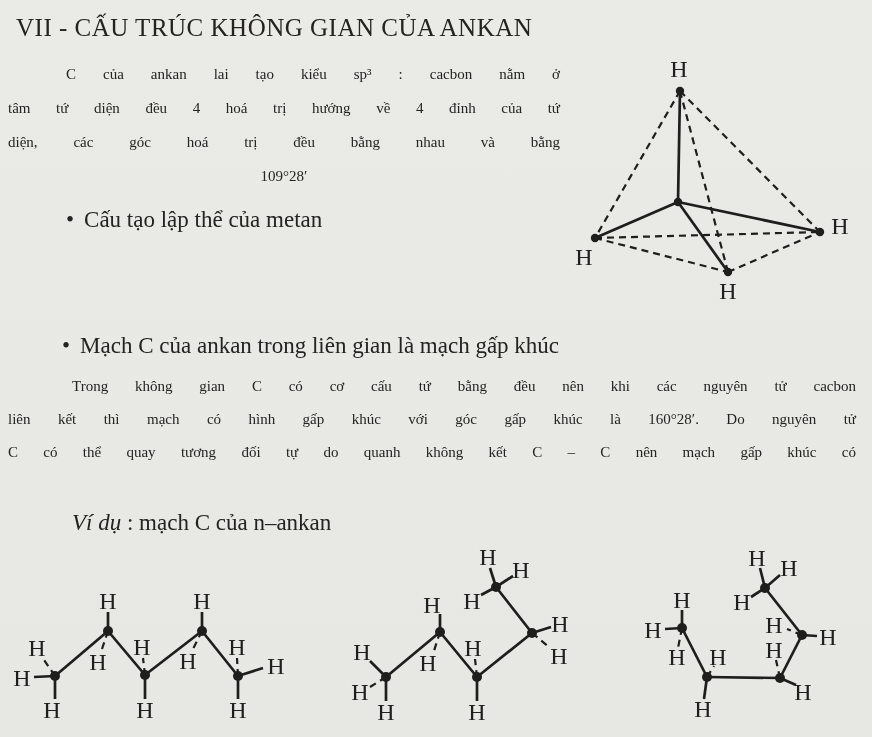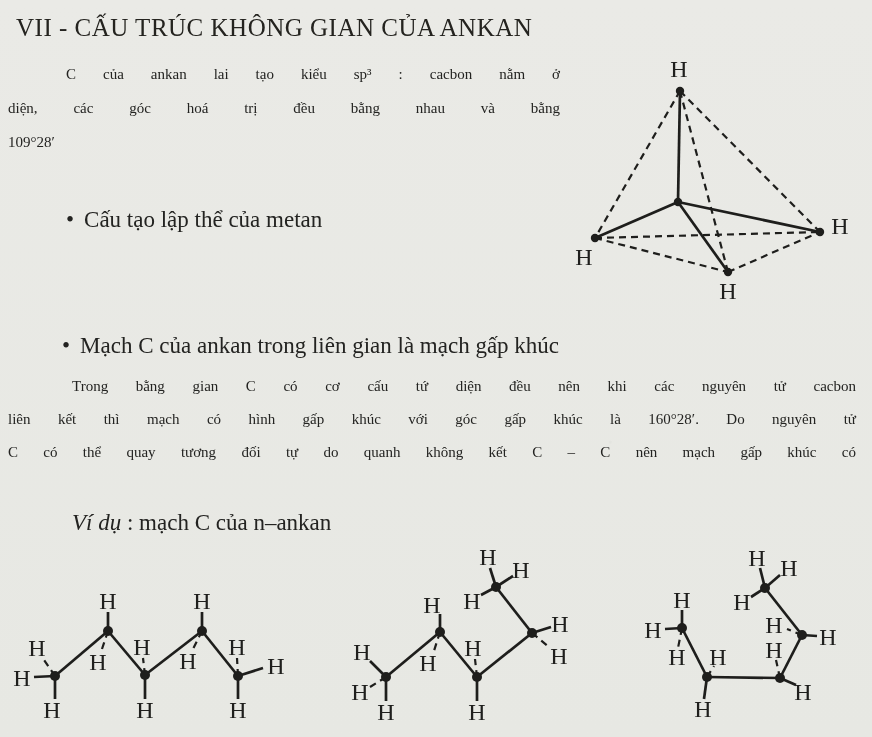--- a/index.html
+++ b/index.html
@@ -15,21 +15,21 @@
     font-family:"Liberation Serif","DejaVu Serif",serif;
     overflow:hidden;
   }
   .heading{
     position:absolute;left:16px;top:14px;width:700px;
     font-size:25px;font-weight:normal;letter-spacing:.5px;
     margin:0;color:#24231f;
   }
   .para{position:absolute;font-size:15px;line-height:34px;color:#232321;}
   .para .jline{text-align:justify;text-align-last:justify;}
-  .para .plain{text-align:left;}
+  .para .plain{text-align:center;}
   .para1{left:8px;top:57px;width:552px;}
   .para1 .indent{text-indent:58px;}
   .para2{left:8px;top:370px;width:848px;line-height:33px;}
   .para2 .indent{text-indent:64px;}
   .bullet{position:absolute;font-size:23px;line-height:33px;color:#232321;display:flex;}
   .bullet .marker{margin-right:10px;}
   .bullet1{left:66px;top:203px;}
   .bullet2{left:62px;top:329px;}
   .example{position:absolute;left:8px;top:506px;font-size:23px;line-height:33px;padding-left:64px;color:#232321;}
   .example .vi{font-style:italic;}
@@ -41,36 +41,37 @@
 </style>
 </head>
 <body>
 
 <div class="page">
 
   <h1 class="heading">VII - CẤU TRÚC KHÔNG GIAN CỦA ANKAN</h1>
 
   <div class="para para1">
     <div class="jline indent">C của ankan lai tạo kiểu sp³ : cacbon nằm ở</div>
+    <div class="jline">tâm tứ diện đều 4 hoá trị hướng về 4 đỉnh của tứ</div>
     <div class="jline">diện, các góc hoá trị đều bằng nhau và bằng</div>
     <div class="plain">109°28′</div>
   </div>
 
   <div class="bullet bullet1">
     <span class="marker">•</span>
     <span>Cấu tạo lập thể của metan</span>
   </div>
 
   <div class="bullet bullet2">
     <span class="marker">•</span>
     <span>Mạch C của ankan trong liên gian là mạch gấp khúc</span>
   </div>
 
   <div class="para para2">
-    <div class="jline indent">Trong bằng gian C có cơ cấu tứ diện đều nên khi các nguyên tử cacbon</div>
+    <div class="jline indent">Trong không gian C có cơ cấu tứ bằng đều nên khi các nguyên tử cacbon</div>
     <div class="jline">liên kết thì mạch có hình gấp khúc với góc gấp khúc là 160°28′. Do nguyên tử</div>
     <div class="jline">C có thể quay tương đối tự do quanh không kết C – C nên mạch gấp khúc có</div>
   </div>
 
   <div class="example">
     <span class="vi">Ví dụ</span><span> : mạch C của n–ankan</span>
   </div>
 
   <svg class="figures" width="872" height="737" viewBox="0 0 872 737">
       <g>

